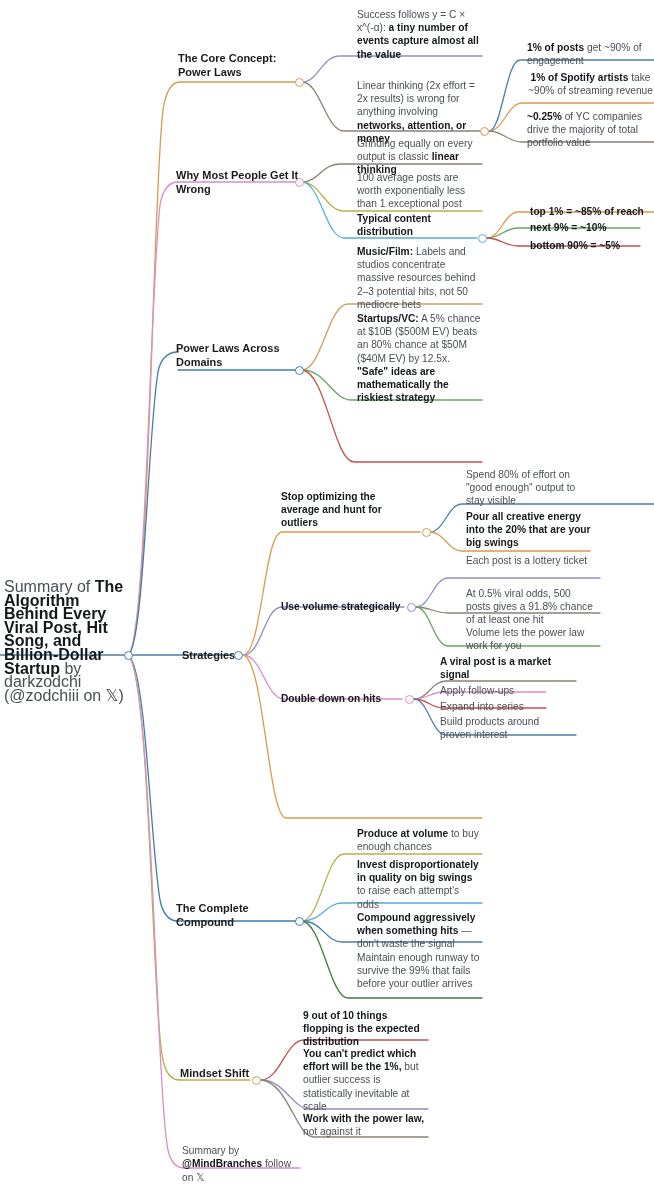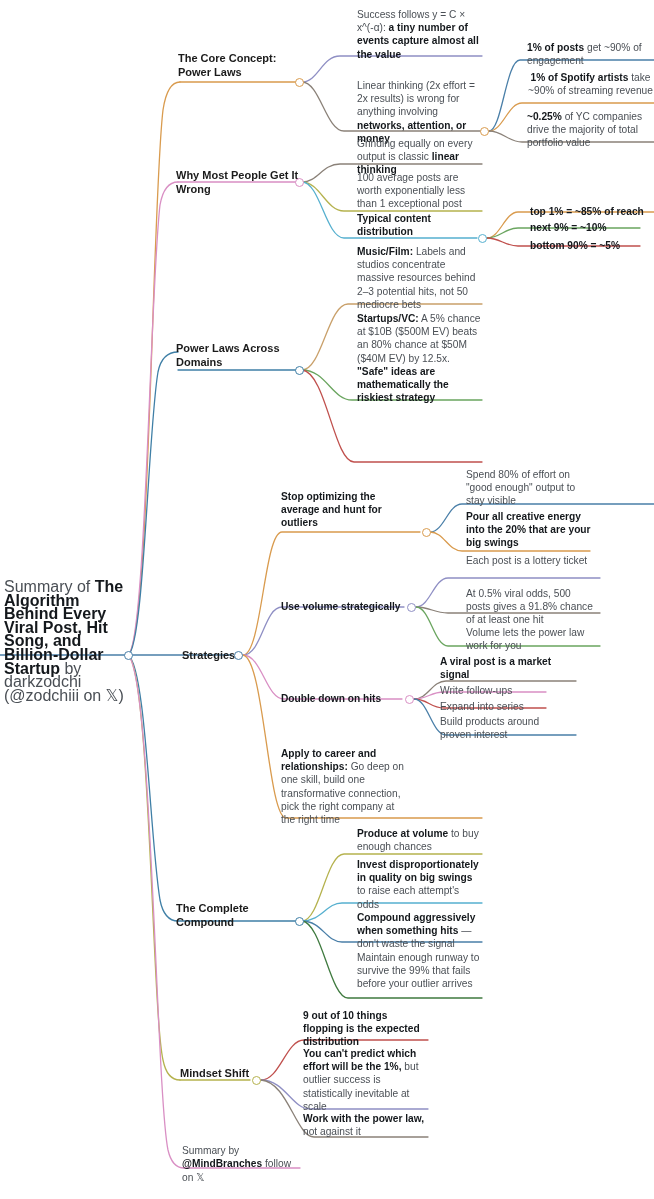--- a/index.html
+++ b/index.html
@@ -150,25 +150,24 @@
 
   <div class="leaf allbold" style="left:281px;top:600px;width:124px;">Use volume strategically</div>
   <div class="dot" style="left:406.5px;top:602.5px;border-color:#8f8fc4;"></div>
   <div class="leaf" style="left:466px;top:554px;width:128px;">Each post is a lottery ticket</div>
   <div class="leaf" style="left:466px;top:587px;width:128px;">At 0.5% viral odds, 500 posts gives a 91.8% chance of at least one hit</div>
   <div class="leaf" style="left:466px;top:626px;width:128px;">Volume lets the power law work for you</div>
 
   <div class="leaf allbold" style="left:281px;top:692px;width:124px;">Double down on hits</div>
   <div class="dot" style="left:404.5px;top:694.5px;border-color:#d98fc4;"></div>
   <div class="leaf allbold" style="left:440px;top:655px;width:130px;"><b>A viral post is a market signal</b></div>
-  <div class="leaf" style="left:440px;top:684px;width:130px;">Write follow-ups</div>
+  <div class="leaf" style="left:440px;top:684px;width:130px;">Apply follow-ups</div>
   <div class="leaf" style="left:440px;top:700px;width:130px;">Expand into series</div>
   <div class="leaf" style="left:440px;top:715px;width:130px;">Build products around proven interest</div>
 
-  <div class="leaf" style="left:281px;top:747px;width:126px;"><b>Apply to career and relationships:</b> Go deep on one skill, build one transformative connection, pick the right company at the right time</div>
 
   <div class="lvl1">
     <div class="node-label" style="left:176px;top:901px;width:120px;">The Complete Compound</div>
   </div>
   <div class="dot" style="left:295px;top:916.5px;border-color:#3f7fa6;"></div>
   <div class="leaf" style="left:357px;top:858px;width:126px;"><b>Invest disproportionately in quality on big swings</b> to raise each attempt's odds</div>
   <div class="leaf" style="left:357px;top:827px;width:126px;"><b>Produce at volume</b> to buy enough chances</div>
   <div class="leaf" style="left:357px;top:911px;width:126px;"><b>Compound aggressively when something hits</b> — don't waste the signal</div>
   <div class="leaf" style="left:357px;top:951px;width:126px;">Maintain enough runway to survive the 99% that fails before your outlier arrives</div>
 

